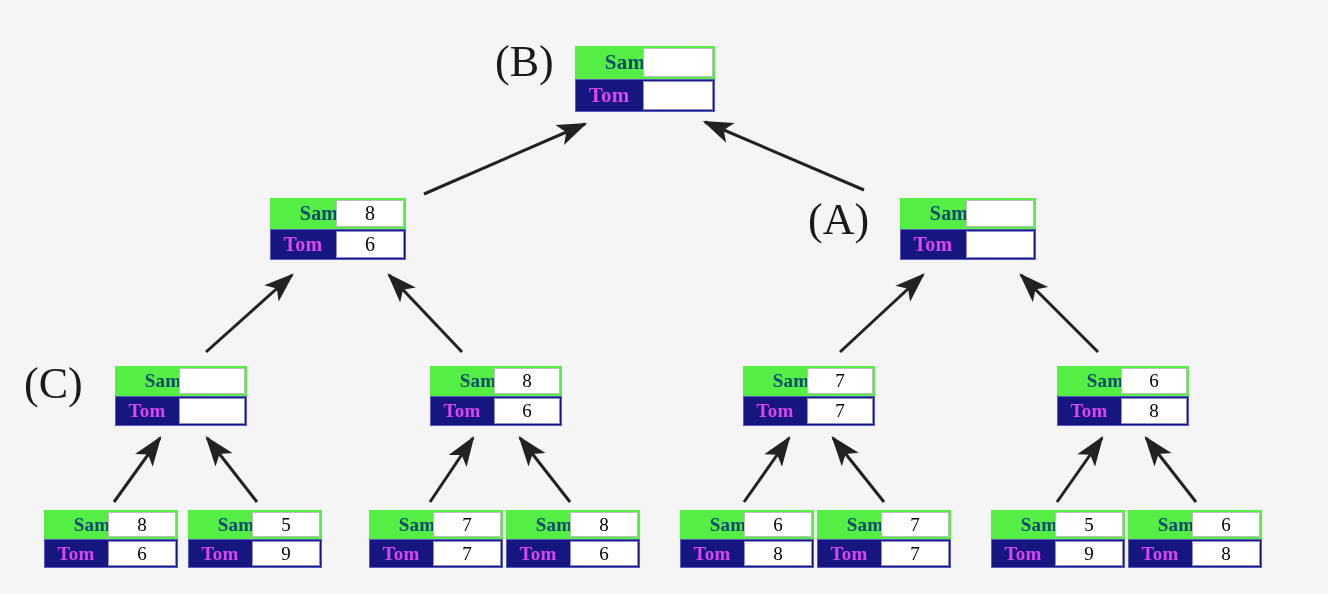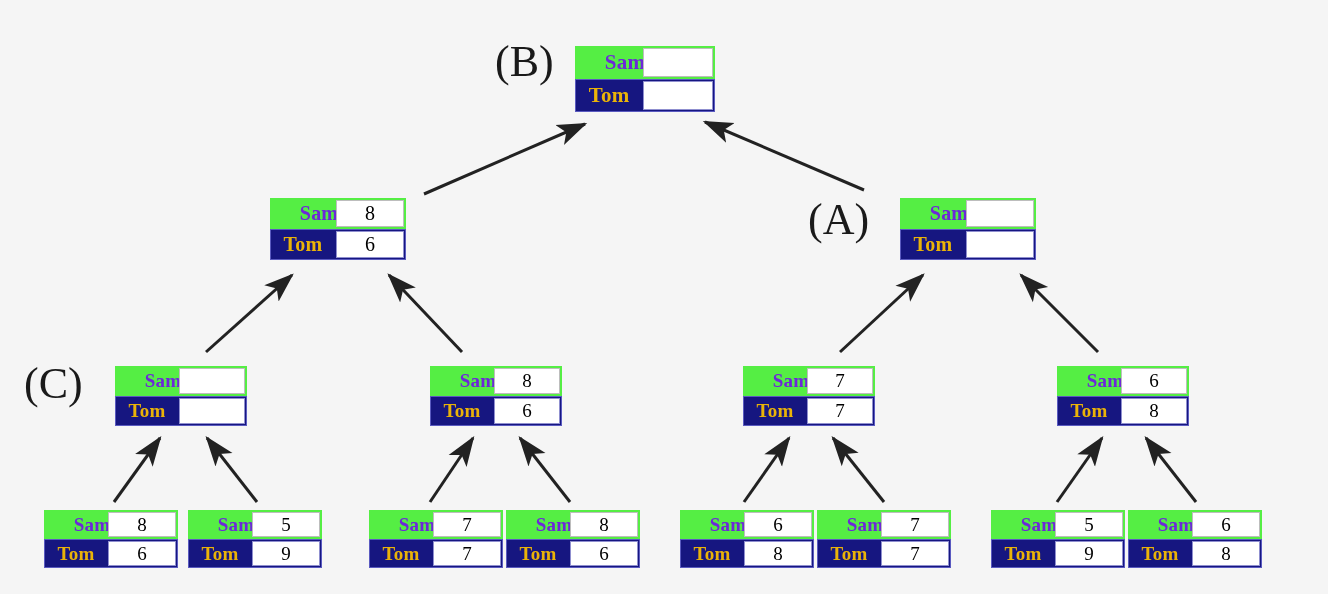--- a/index.html
+++ b/index.html
@@ -53,25 +53,25 @@
   .name-cell {
     display: flex;
     align-items: center;
     justify-content: center;
     box-sizing: border-box;
     font-weight: bold;
     letter-spacing: 0.2px;
     flex: 0 0 auto;
   }
   .row-sam .name-cell {
-    color: #6d28d9;
+    color: #0c4a6e;
     padding-left: 32px;
   }
   .row-tom .name-cell {
-    color: #eab308;
+    color: #d946ef;
     text-align: right;
   }
   .val-cell {
     background: #ffffff;
     display: flex;
     align-items: center;
     justify-content: center;
     box-sizing: border-box;
     color: #000000;
     flex: 1 1 auto;

